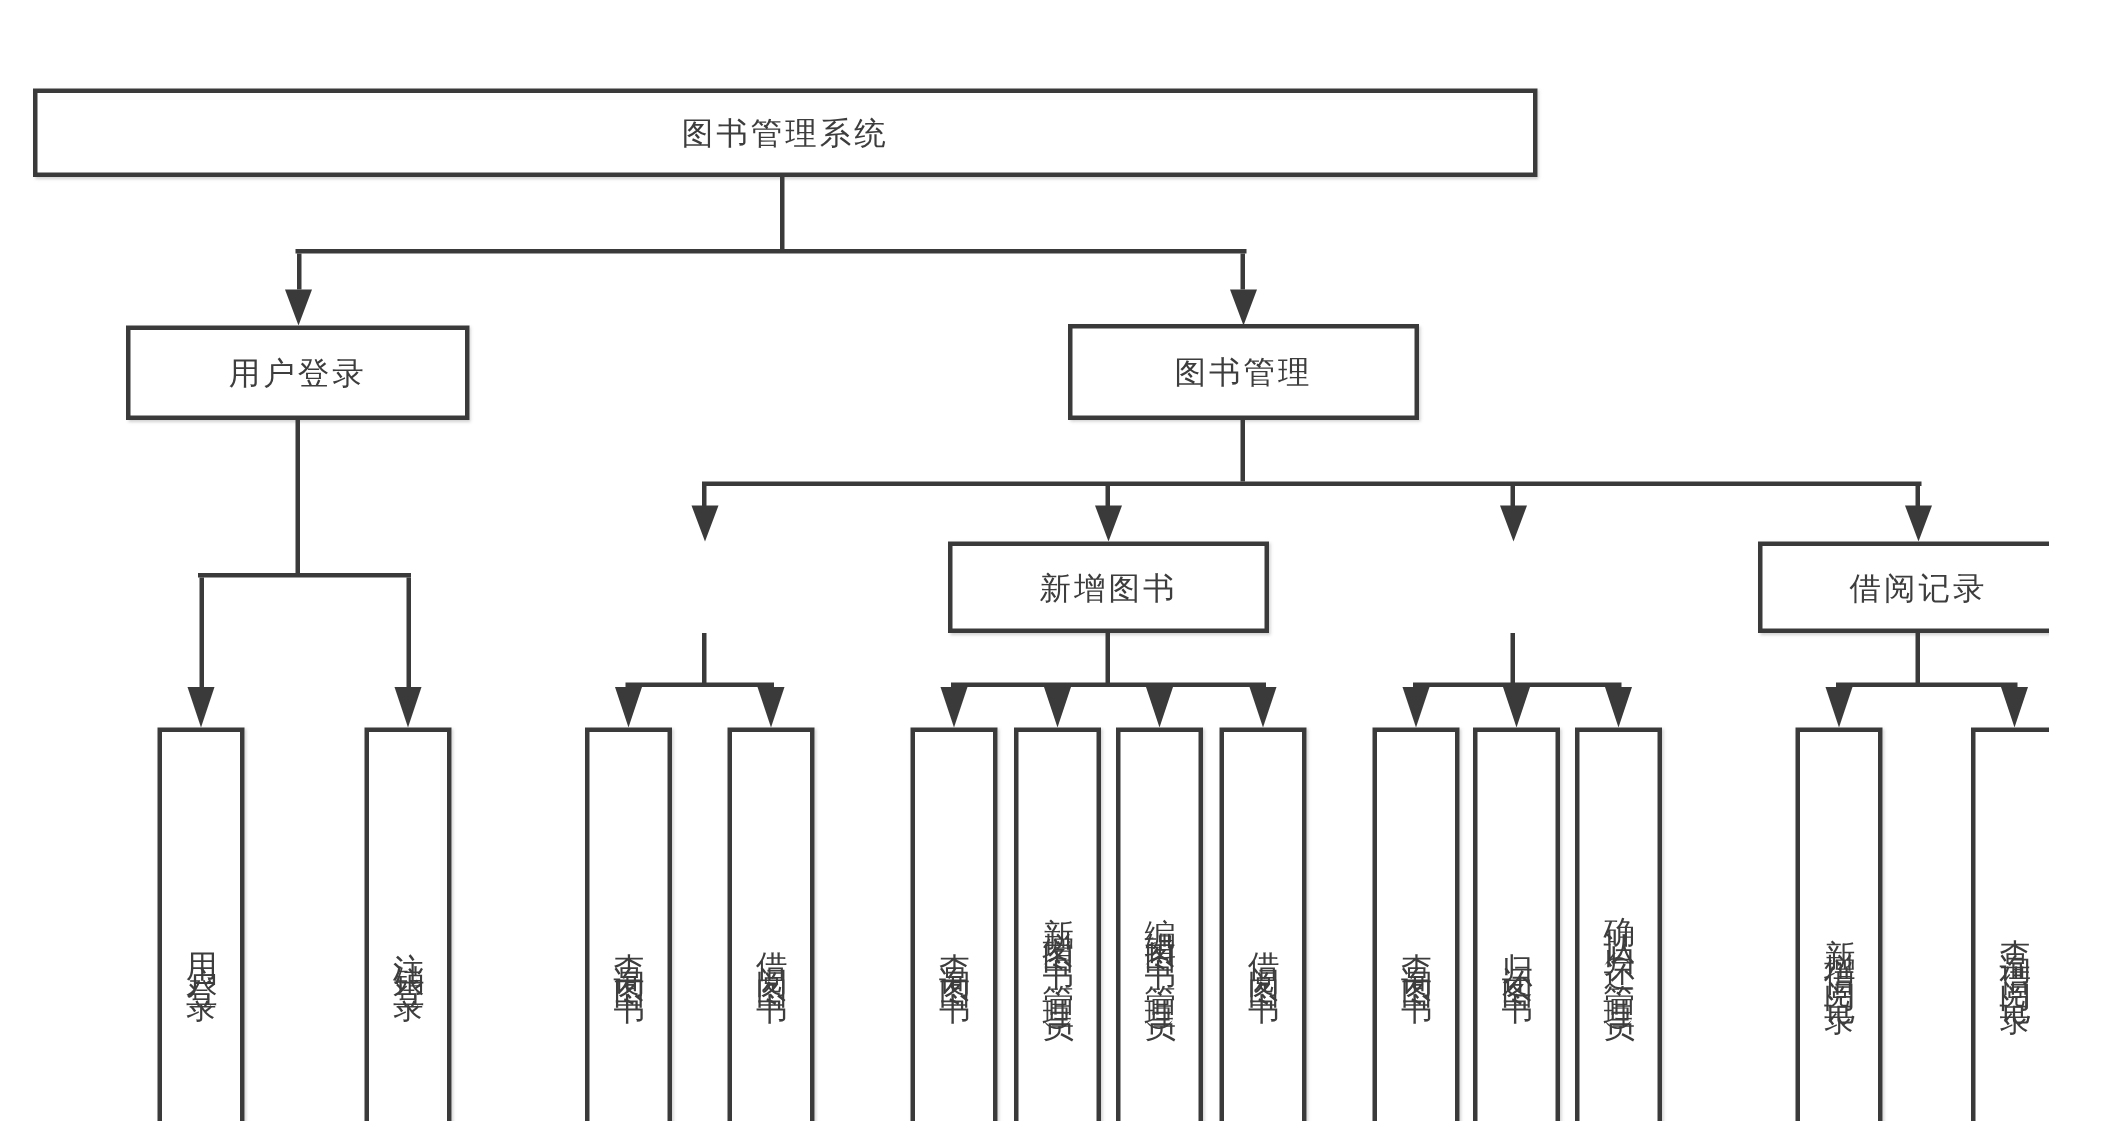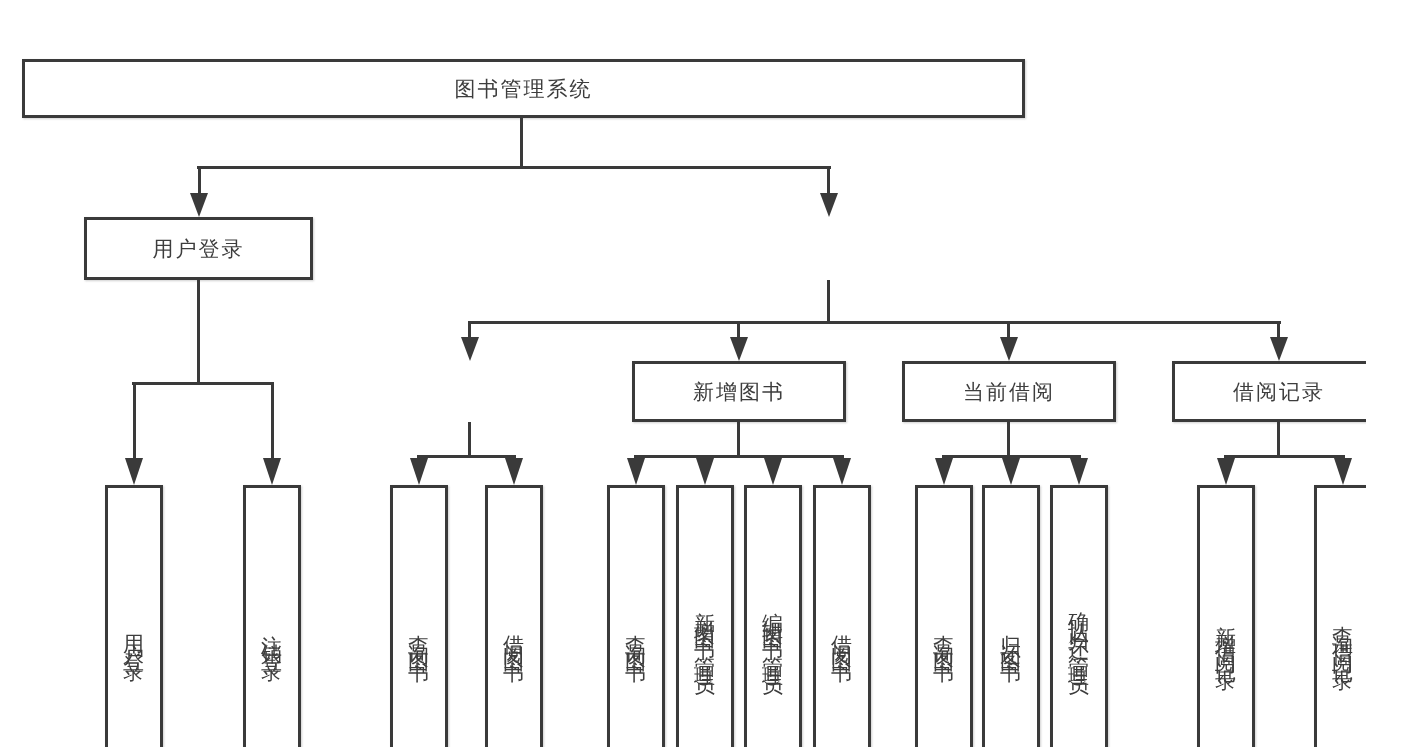--- a/index.html
+++ b/index.html
@@ -67,20 +67,21 @@
 
   <div class="line" style="left:520px;top:70px;width:3px;height:48px;"></div>
   <div class="line" style="left:197px;top:118px;width:634px;height:3px;"></div>
 
   <div class="line" style="left:198px;top:121px;width:3px;height:24px;"></div>
   <div class="arrow" style="left:190px;top:145px;"></div>
   <div class="line" style="left:827px;top:121px;width:3px;height:24px;"></div>
   <div class="arrow" style="left:820px;top:145px;"></div>
 
   <div class="box" style="left:84px;top:169px;width:229px;height:63px;">用户登录</div>
+  <div class="box" style="left:712px;top:168px;width:234px;height:64px;">图书管理</div>
 
   <div class="line" style="left:197px;top:232px;width:3px;height:102px;"></div>
   <div class="line" style="left:132px;top:334px;width:142px;height:3px;"></div>
   <div class="line" style="left:133px;top:337px;width:3px;height:73px;"></div>
   <div class="arrow leafarrow" style="left:125px;top:410px;"></div>
   <div class="line" style="left:271px;top:337px;width:3px;height:73px;"></div>
   <div class="arrow leafarrow" style="left:263px;top:410px;"></div>
 
   <div class="line" style="left:827px;top:232px;width:3px;height:41px;"></div>
   <div class="line" style="left:468px;top:273px;width:813px;height:3px;"></div>
@@ -88,21 +89,20 @@
   <div class="line" style="left:468px;top:276px;width:3px;height:15px;"></div>
   <div class="arrow" style="left:461px;top:289px;"></div>
   <div class="line" style="left:737px;top:276px;width:3px;height:15px;"></div>
   <div class="arrow" style="left:730px;top:289px;"></div>
   <div class="line" style="left:1007px;top:276px;width:3px;height:15px;"></div>
   <div class="arrow" style="left:1000px;top:289px;"></div>
   <div class="line" style="left:1277px;top:276px;width:3px;height:15px;"></div>
   <div class="arrow" style="left:1270px;top:289px;"></div>
 
   <div class="box" style="left:632px;top:313px;width:214px;height:61px;">新增图书</div>
-  <div class="box" style="left:902px;top:313px;width:214px;height:61px;">当前借阅</div>
   <div class="box" style="left:1172px;top:313px;width:214px;height:61px;">借阅记录</div>
 
   <div class="line" style="left:468px;top:374px;width:3px;height:36px;"></div>
   <div class="line" style="left:737px;top:374px;width:3px;height:36px;"></div>
   <div class="line" style="left:1007px;top:374px;width:3px;height:36px;"></div>
   <div class="line" style="left:1277px;top:374px;width:3px;height:36px;"></div>
 
   <div class="line" style="left:417px;top:407px;width:99px;height:3px;"></div>
   <div class="line" style="left:634px;top:407px;width:210px;height:3px;"></div>
   <div class="line" style="left:942px;top:407px;width:139px;height:3px;"></div>

